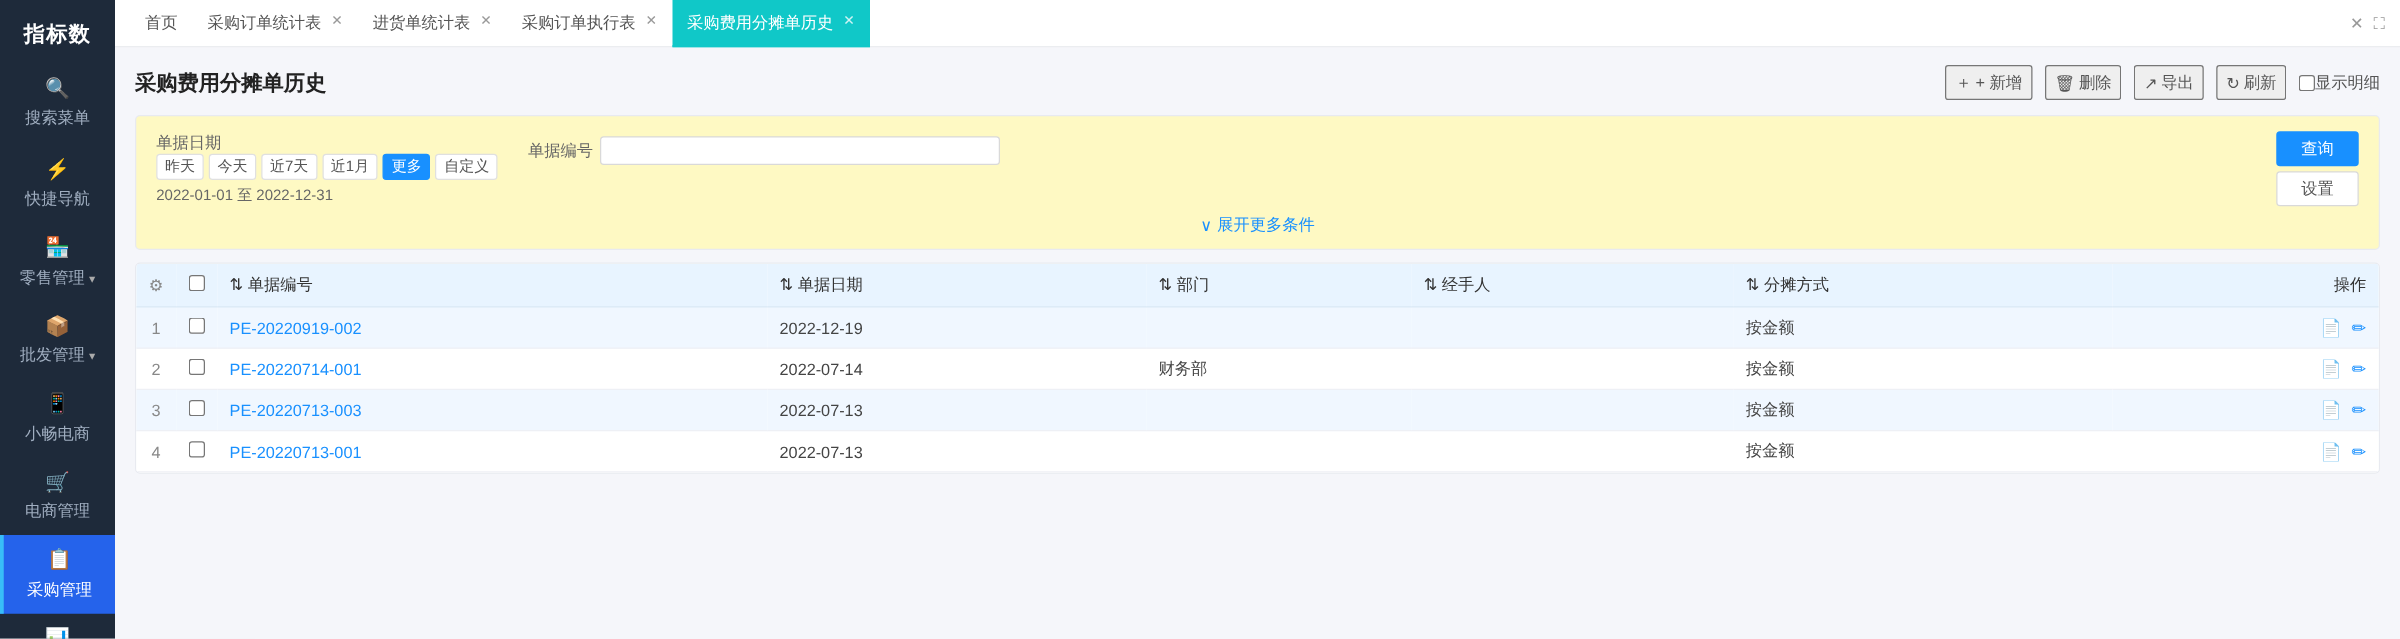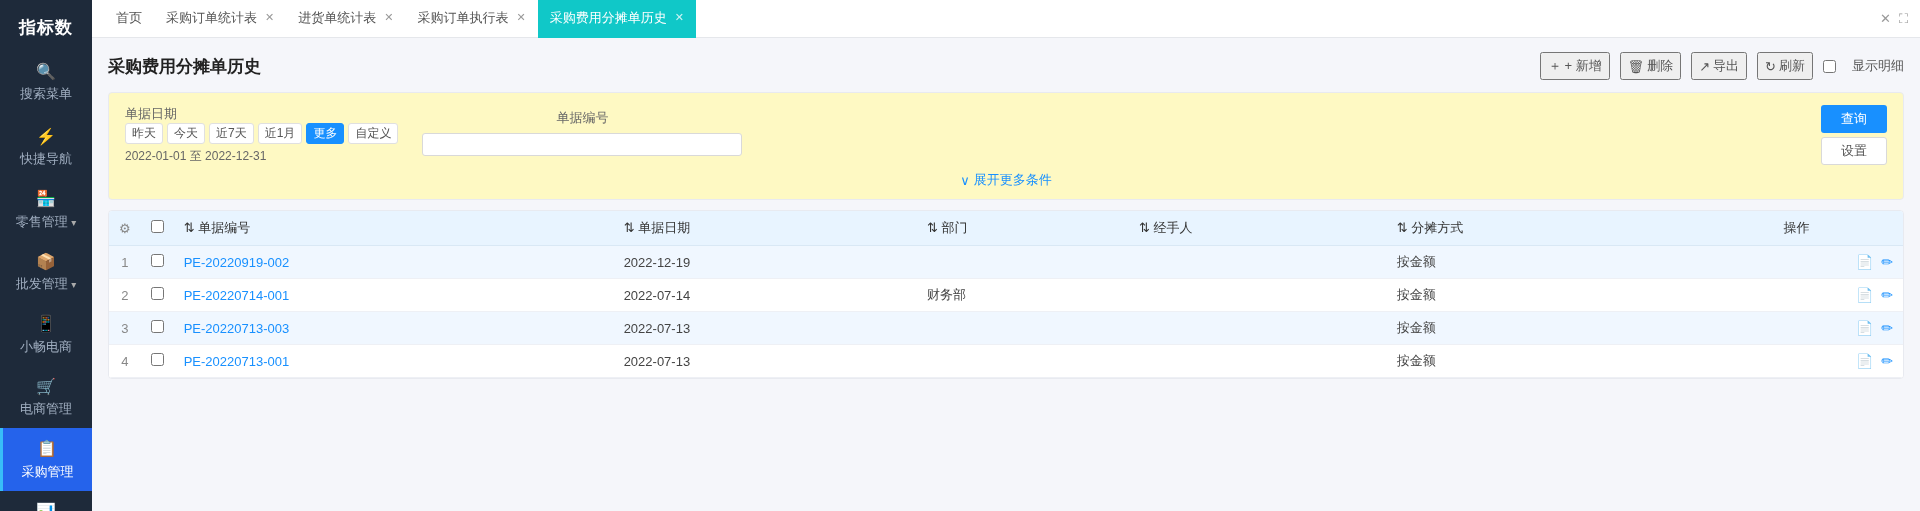--- a/index.html
+++ b/index.html
@@ -125,21 +125,21 @@
       align-items: center;
       gap: 3px;
       cursor: pointer;
       color: #555;
       font-size: 13px;
       padding: 3px 6px;
     }
     .show-cols-btn {
       display: flex;
       align-items: center;
-      gap: 16px;
+      gap: 0;
       color: #555;
       font-size: 13px;
       cursor: pointer;
     }
     .show-cols-btn input[type=checkbox] { cursor: pointer; }
 
     
     .filter-area {
       background: #fef9c3;
       border-radius: 4px;
@@ -404,21 +404,21 @@
             <button class="date-btn">昨天</button>
             <button class="date-btn">今天</button>
             <button class="date-btn">近7天</button>
             <button class="date-btn">近1月</button>
             <button class="date-btn more">更多</button>
             <button class="date-btn">自定义</button>
           </div>
           <div class="date-range-text">2022-01-01 至 2022-12-31</div>
         </div>
 
-        <div class="filter-group" style="margin-top:0; align-self:flex-start; margin-top:4px;flex-direction:column;">
+        <div class="filter-group" style="margin-top:0; align-self:flex-start; margin-top:4px;">
           <span class="filter-label">单据编号</span>
           <input class="filter-input" type="text" style="">
         </div>
 
 
         <div class="filter-right">
           <button class="query-btn">查询</button>
           <button class="settings-btn">设置</button>
         </div>
       </div>
@@ -445,21 +445,21 @@
             </th>
             <th>
               <span>⇅ 部门</span>
             </th>
             <th>
               <span>⇅ 经手人</span>
             </th>
             <th>
               <span>⇅ 分摊方式</span>
             </th>
-            <th style="text-align:center">操作</th>
+            <th style="text-align:right">操作</th>
           </tr>
         </thead>
         <tbody id="table-body">
 
         <tr>
       <td class="row-num">1</td>
       <td class="checkbox-col">
         <input type="checkbox" style="">
       </td>
       <td>

